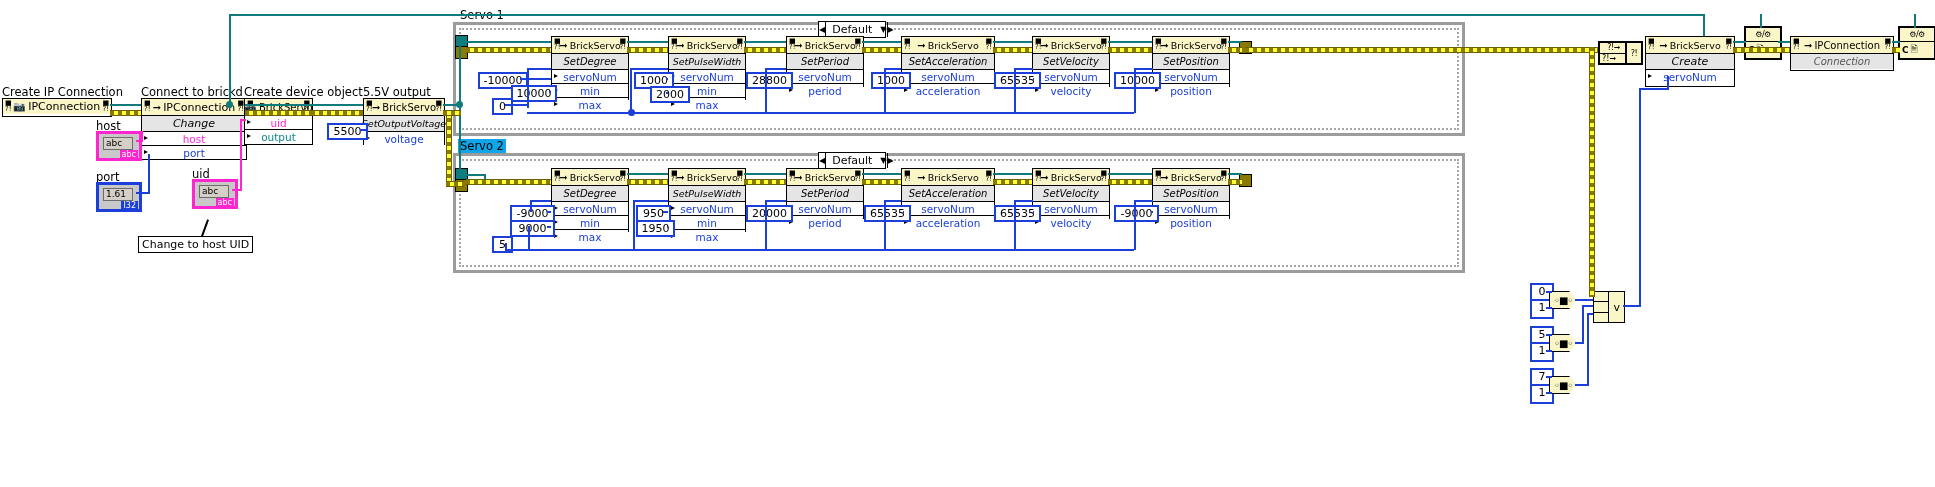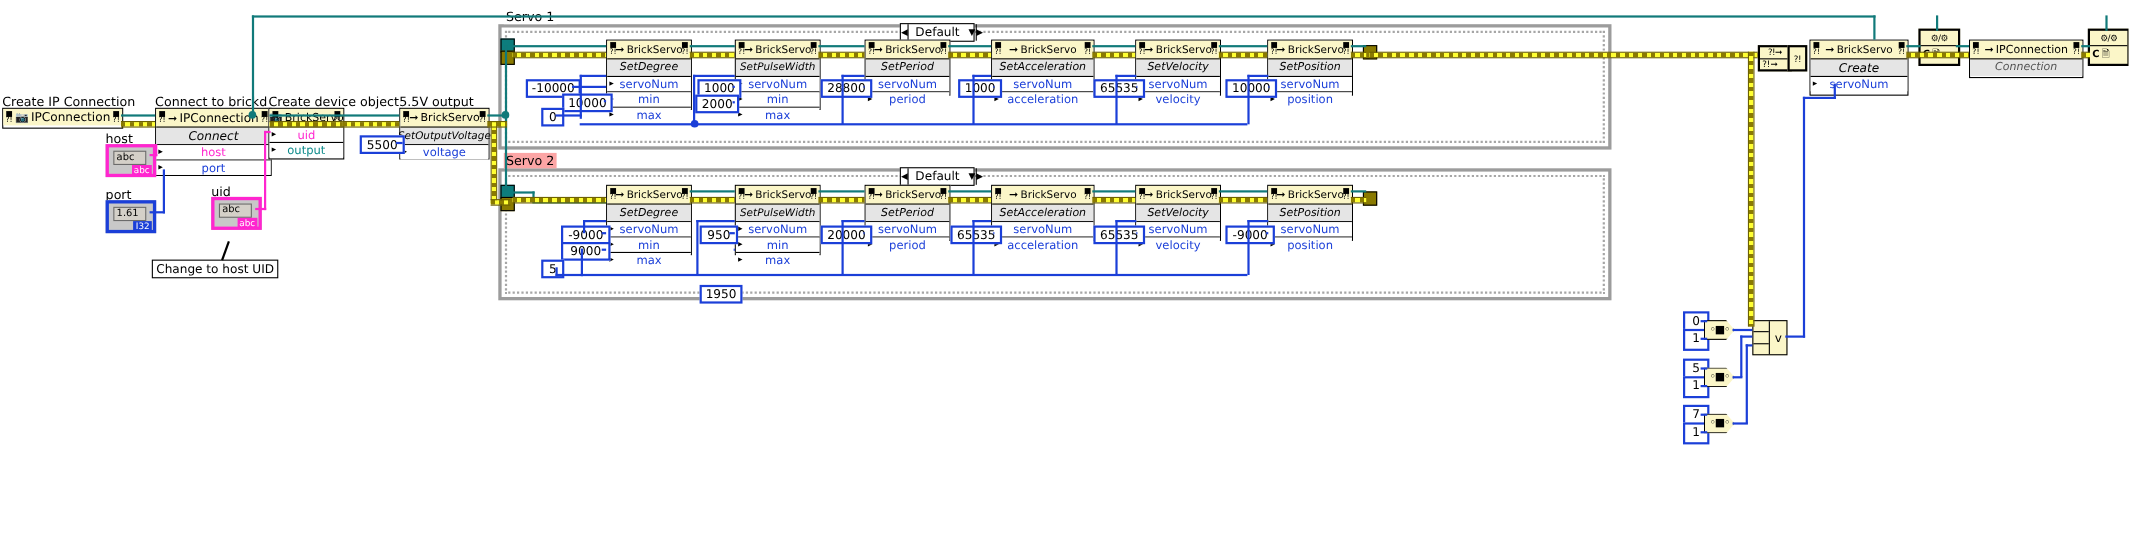--- a/index.html
+++ b/index.html
@@ -118,21 +118,21 @@
   </div>
 
   <div class="lbl" style="left:141px;top:85px;">Connect to brickd</div>
 
   <div class="vi" style="left:141px;top:98px;width:104px;height:60px;">
     <div class="vi-head">
       <span class="glyph">■<br>?!</span>
       <span class="vi-title"><span class="arrowi">➞</span><span>IPConnection</span></span>
       <span class="glyph r">■<br>?!</span>
     </div>
-    <div class="vi-sub">Connect</div>
+    <div class="vi-sub">Change</div>
     <div class="vi-term magenta">
         <span class="tick"></span>
         <span>host</span>
       </div>
     <div class="vi-term">
         <span class="tick"></span>
         <span>port</span>
       </div>
   </div>
 
@@ -245,21 +245,21 @@
     <div class="vi-term">
         <span class="tick"></span>
         <span>min</span>
       </div>
     <div class="vi-term">
         <span class="tick"></span>
         <span>max</span>
       </div>
   </div>
   <div class="konst" style="left:634px;top:72px;width:32px;">1000</div>
-  <div class="konst" style="left:632px;top:86px;width:32px;">2000</div>
+  <div class="konst" style="left:650px;top:86px;width:32px;">2000</div>
 
   <div class="vi" style="left:786px;top:36px;width:76px;height:49px;">
     <div class="vi-head">
       <span class="glyph">■<br>?!</span>
       <span class="vi-title" style="font-size:9.5px;"><span class="arrowi">➞</span><span>BrickServo</span></span>
       <span class="glyph r">■<br>?!</span>
     </div>
     <div class="vi-sub" style="font-size:10px;">SetPeriod</div>
     <div class="vi-term">
         <span class="tick"></span>
@@ -322,21 +322,21 @@
     <div class="vi-term">
         <span class="tick"></span>
         <span>position</span>
       </div>
   </div>
   <div class="konst" style="left:1114px;top:72px;width:39px;">10000</div>
 
   <div class="loop" style="left:453px;top:153px;width:1006px;height:114px;">
     <div class="loop-inner"></div>
   </div>
-  <div class="lbl" style="left:458px;top:139px;background:#fca5a5;padding:0 2px;">Servo 2</div>
+  <div class="lbl" style="left:458px;top:139px;background:#0ea5e9;padding:0 2px;">Servo 2</div>
   <div class="selector" style="left:818px;top:152px;width:66px;">
     <span class="arw">◀</span>
     <span class="txt">Default</span>
     <span class="dn">▼</span>
     <span class="arw r">▶</span>
   </div>
   <div class="tunnel" style="left:455px;top:168px;"></div>
   <div class="tunnel err" style="left:455px;top:179px;"></div>
   <div class="tunnel err" style="left:1239px;top:174px;"></div>
 
@@ -378,21 +378,21 @@
     <div class="vi-term">
         <span class="tick"></span>
         <span>min</span>
       </div>
     <div class="vi-term">
         <span class="tick"></span>
         <span>max</span>
       </div>
   </div>
   <div class="konst" style="left:636px;top:205px;width:27px;">950</div>
-  <div class="konst" style="left:636px;top:220px;width:31px;margin-top:39px;">1950</div>
+  <div class="konst" style="left:636px;top:220px;width:31px;">1950</div>
 
   <div class="vi" style="left:786px;top:168px;width:76px;height:49px;">
     <div class="vi-head">
       <span class="glyph">■<br>?!</span>
       <span class="vi-title" style="font-size:9.5px;"><span class="arrowi">➞</span><span>BrickServo</span></span>
       <span class="glyph r">■<br>?!</span>
     </div>
     <div class="vi-sub" style="font-size:10px;">SetPeriod</div>
     <div class="vi-term">
         <span class="tick"></span>

